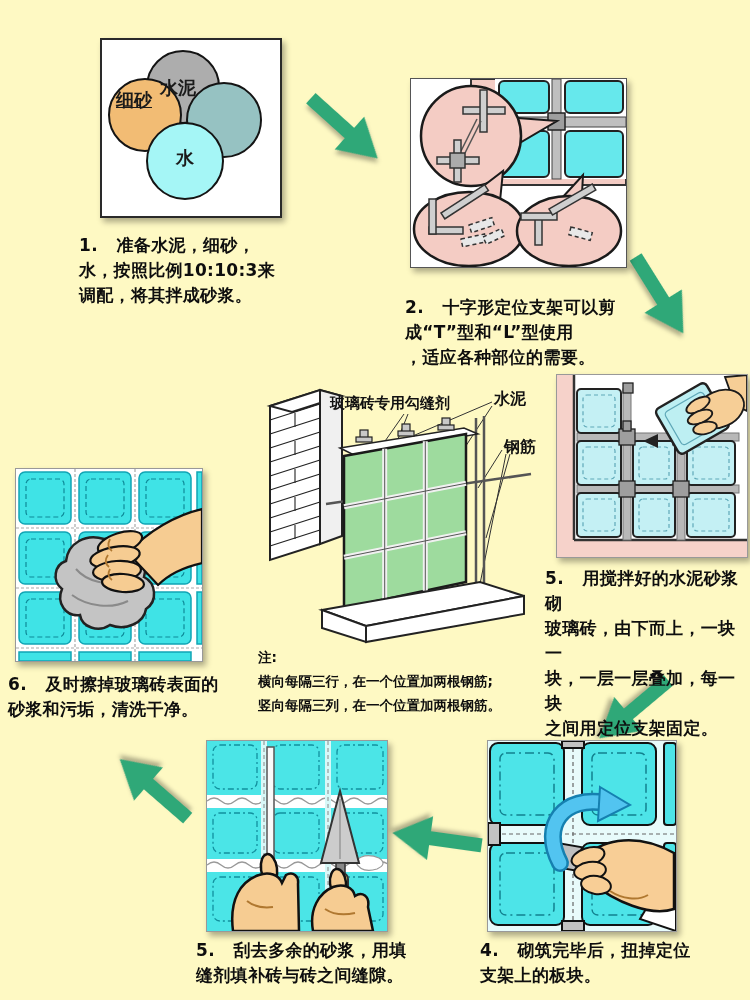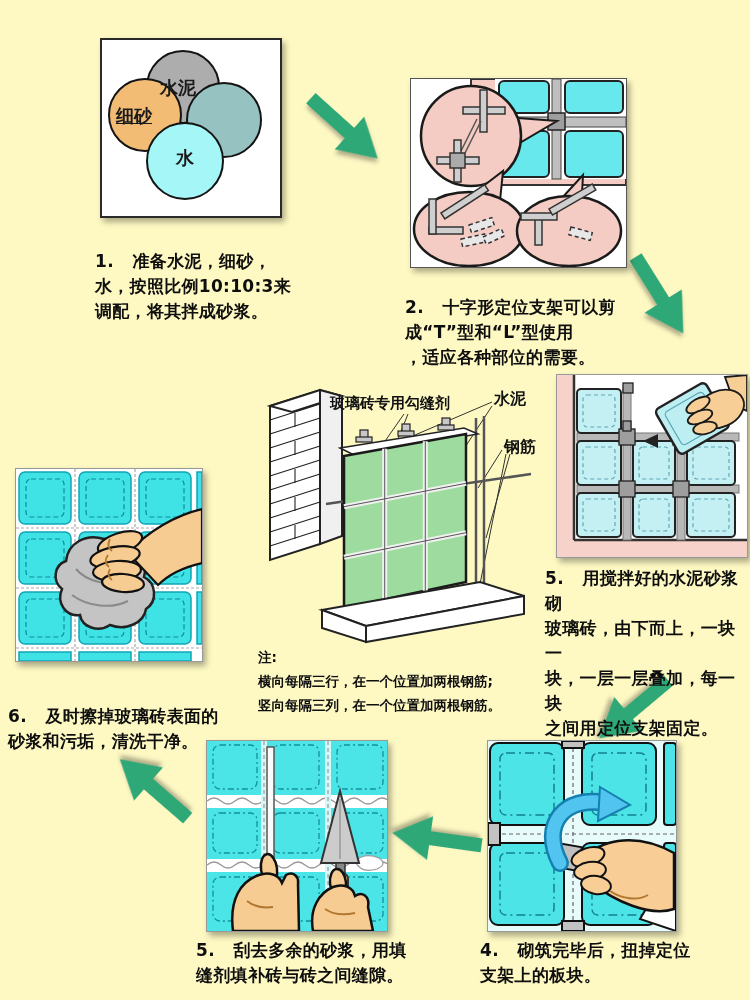--- a/index.html
+++ b/index.html
@@ -23,24 +23,24 @@
 <body>
 
 <div id="canvas">
 
   <div class="imgbox" style="left:100px;top:38px;width:178px;height:176px;border-color:#2a2a2a;border-width:2px;">
     <div class="circle" style="left:44px;top:10px;width:74px;height:74px;background:#ADADAD;z-index:1;"></div>
     <div class="circle" style="left:84px;top:42px;width:76px;height:76px;background:#96C2C2;z-index:2;"></div>
     <div class="circle" style="left:6px;top:38px;width:74px;height:74px;background:#F2BC74;z-index:3;"></div>
     <div class="circle" style="left:44px;top:82px;width:78px;height:78px;background:#A5F6F6;z-index:4;"></div>
     <span class="mixlabel" style="left:58px;top:36px;">水泥</span>
-    <span class="mixlabel" style="left:14px;top:64px;text-decoration:underline;">细砂</span>
+    <span class="mixlabel" style="left:14px;top:48px;text-decoration:underline;">细砂</span>
     <span class="mixlabel" style="left:74px;top:106px;">水</span>
   </div>
-  <div class="cap" style="left:95px;top:233px;width:240px;margin-top:16px;">1.   准备水泥，细砂，
+  <div class="cap" style="left:79px;top:233px;width:240px;">1.   准备水泥，细砂，
 水，按照比例10:10:3来
 调配，将其拌成砂浆。</div>
 
   <div class="arrow" style="left:297px;top:103px;transform:rotate(42deg);">
     <svg viewBox="0 0 96 52" width="96" height="52">
         <polygon points="2,19 54,19 54,4 92,26 54,48 54,33 2,33" fill="#2FA878"></polygon>
       </svg>
   </div>
   <div class="arrow" style="left:612px;top:270px;transform:rotate(58deg);">
     <svg viewBox="0 0 96 52" width="96" height="52">
@@ -386,16 +386,16 @@
       <g fill="#F6CC92" stroke="#111" stroke-width="2.2">
         <path d="M186,40 L186,94 C168,98 152,106 142,116 L112,84 C132,62 160,46 186,40 Z"></path>
         <ellipse cx="104" cy="74" rx="23" ry="10" transform="rotate(-18 104 74)"></ellipse>
         <ellipse cx="99" cy="88" rx="25" ry="10" transform="rotate(-10 99 88)"></ellipse>
         <ellipse cx="101" cy="102" rx="24" ry="10" transform="rotate(-4 101 102)"></ellipse>
         <ellipse cx="107" cy="114" rx="21" ry="9" transform="rotate(4 107 114)"></ellipse>
       </g>
       <path d="M94,70 q-4,8 2,12 M92,86 q-5,7 1,12 M94,100 q-4,7 2,11" stroke="#B07830" stroke-width="1.8" fill="none"></path>
     </svg>
   </div>
-  <div class="cap" style="left:8px;top:672px;width:240px;margin-top:32px;">6.   及时擦掉玻璃砖表面的
+  <div class="cap" style="left:8px;top:672px;width:240px;">6.   及时擦掉玻璃砖表面的
 砂浆和污垢，清洗干净。</div>
 
 </div>
 
 </body></html>

